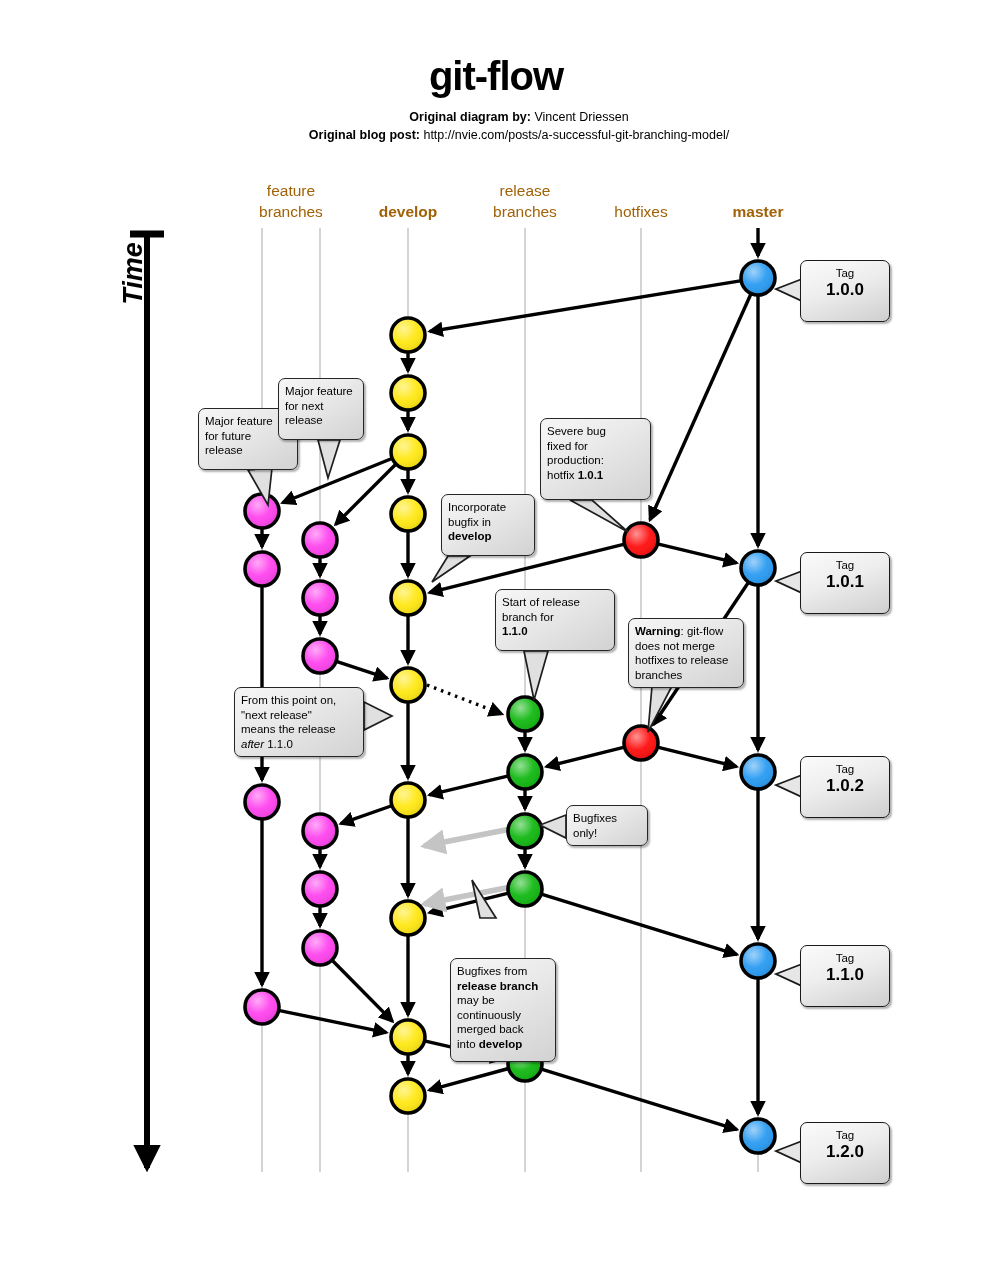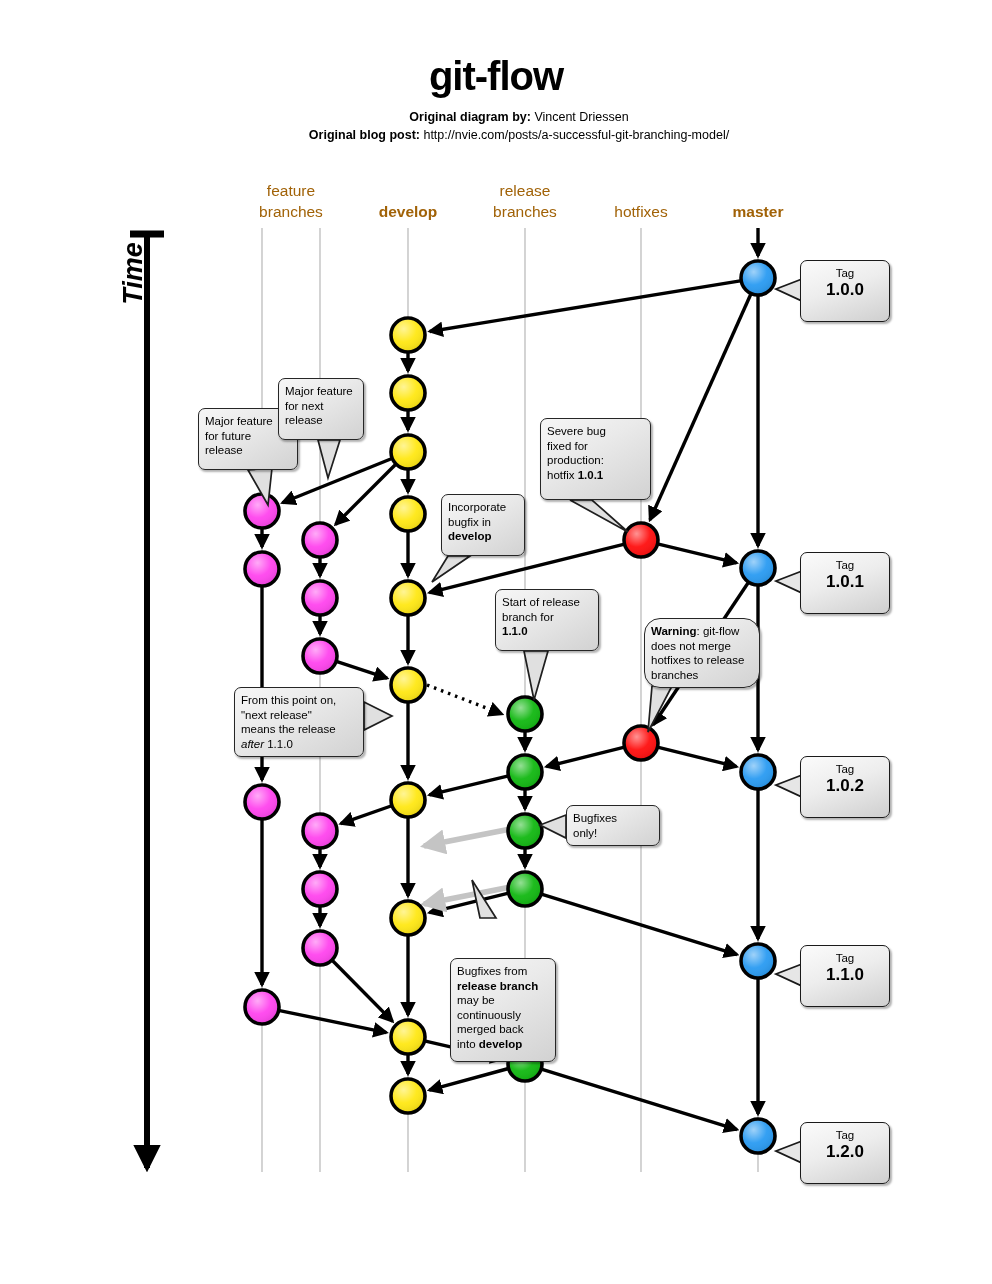--- a/index.html
+++ b/index.html
@@ -275,25 +275,25 @@
       <path d="M 566 815 L 540 825 L 566 838 Z" fill="#e0e0e0" stroke="#1f1f1f" stroke-width="1.7"></path>
       <path d="M 480 918 L 472 880 L 496 918 Z" fill="#e0e0e0" stroke="#1f1f1f" stroke-width="1.7"></path>
     </svg>
 
   <div class="timelabel">Time</div>
 
   <div id="callouts">
       <div class="callout" style="left: 198px; top: 408px; width: 100px; min-height: 62px;">Major feature<br>for future<br>release</div>
       <div class="callout" style="left: 278px; top: 378px; width: 86px; min-height: 62px;">Major feature<br>for next<br>release</div>
       <div class="callout" style="left: 540px; top: 418px; width: 111px; min-height: 82px;">Severe bug<br>fixed for<br>production:<br>hotfix <b>1.0.1</b></div>
-      <div class="callout" style="left: 441px; top: 494px; width: 84px; min-height: 62px;">Incorporate<br>bugfix in<br><b>develop</b></div>
-      <div class="callout" style="left: 495px; top: 589px; width: 104px; min-height: 62px;">Start of release<br>branch for<br><b>1.1.0</b></div>
-      <div class="callout" style="left: 644px; top: 618px; width: 116px; min-height: 68px; border-radius: 16px;"><b>Warning</b>: git-flow<br>does not merge<br>hotfixes to release<br>branches</div>
+      <div class="callout" style="left: 441px; top: 494px; width: 94px; min-height: 62px;">Incorporate<br>bugfix in<br><b>develop</b></div>
+      <div class="callout" style="left: 495px; top: 589px; width: 120px; min-height: 62px;">Start of release<br>branch for<br><b>1.1.0</b></div>
+      <div class="callout" style="left: 628px; top: 618px; width: 116px; min-height: 68px;"><b>Warning</b>: git-flow<br>does not merge<br>hotfixes to release<br>branches</div>
       <div class="callout" style="left: 234px; top: 687px; width: 130px; min-height: 68px;">From this point on,<br>"next release"<br>means the release<br><i>after</i> 1.1.0</div>
-      <div class="callout" style="left: 566px; top: 805px; width: 94px; min-height: 40px;">Bugfixes<br>only!</div>
+      <div class="callout" style="left: 566px; top: 805px; width: 82px; min-height: 40px;">Bugfixes<br>only!</div>
       <div class="callout" style="left: 450px; top: 918px; width: 106px; min-height: 104px; margin-top: 40px;">Bugfixes from<br><b>release branch</b><br>may be<br>continuously<br>merged back<br>into <b>develop</b></div>
     </div>
   <div id="tags">
       <div class="tagbox" style="left: 800px; top: 260px; width: 90px; height: 62px;">
         <div class="t">Tag</div>
         <div class="v">1.0.0</div>
       </div>
       <div class="tagbox" style="left: 800px; top: 552px; width: 90px; height: 62px;">
         <div class="t">Tag</div>
         <div class="v">1.0.1</div>

